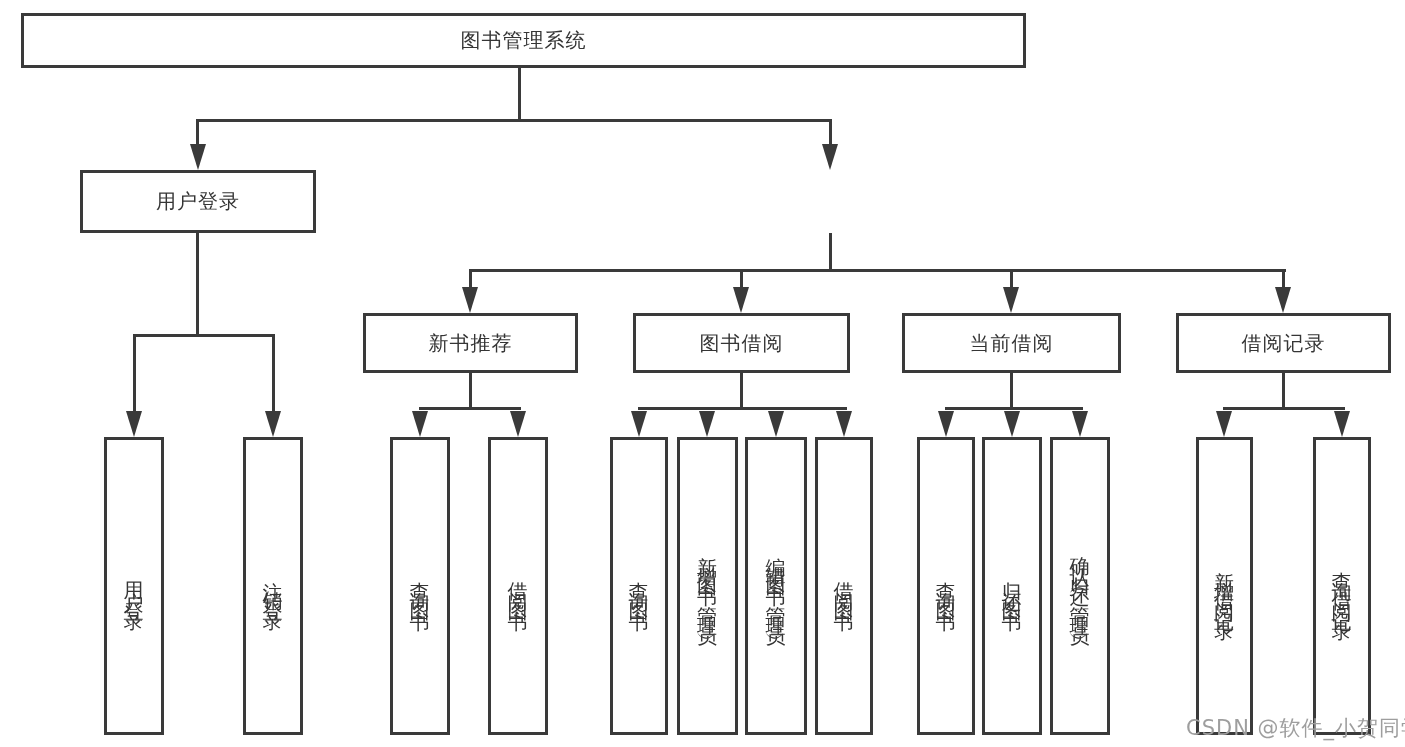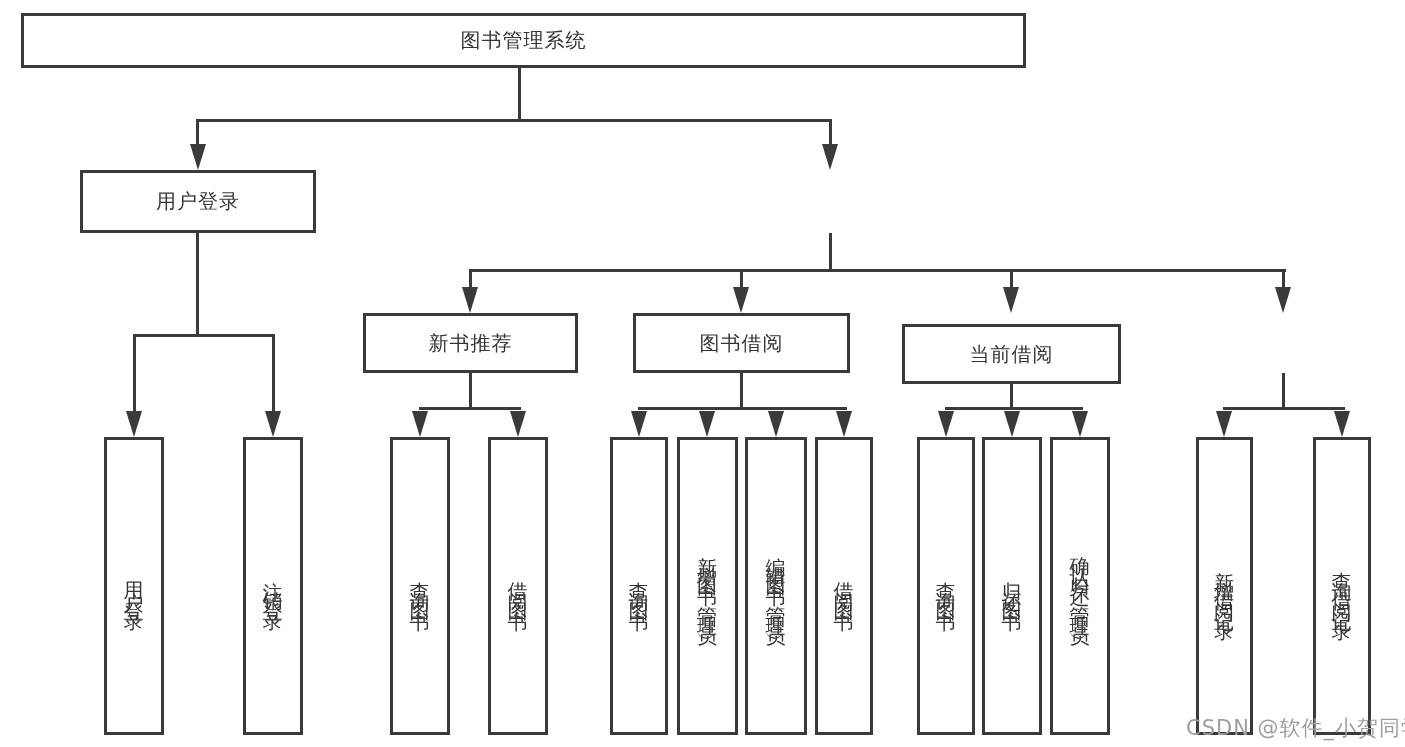--- a/index.html
+++ b/index.html
@@ -79,24 +79,27 @@
 
 
   <div class="node" style="left:363px; top:313px; width:215px; height:60px;">
     <span>新书推荐</span>
   </div>
 
   <div class="node" style="left:633px; top:313px; width:217px; height:60px;">
     <span>图书借阅</span>
   </div>
 
-  <div class="node" style="left:902px; top:324px; width:219px; height:60px;">
+  <div class="node" style="left:902px; top:313px; width:219px; height:60px;">
     <span>当前借阅</span>
   </div>
 
+  <div class="node" style="left:1176px; top:313px; width:215px; height:60px;">
+    <span>借阅记录</span>
+  </div>
 
   <div class="node leaf" style="left:104px; width:60px;">
     <span class="vtext">用户登录</span>
   </div>
 
   <div class="node leaf" style="left:243px; width:60px;">
     <span class="vtext">注销登录</span>
   </div>
 
   <div class="node leaf" style="left:390px; width:60px;">

